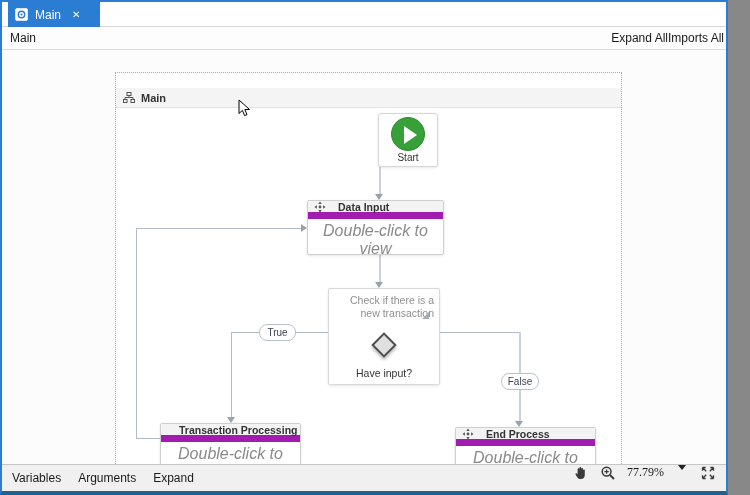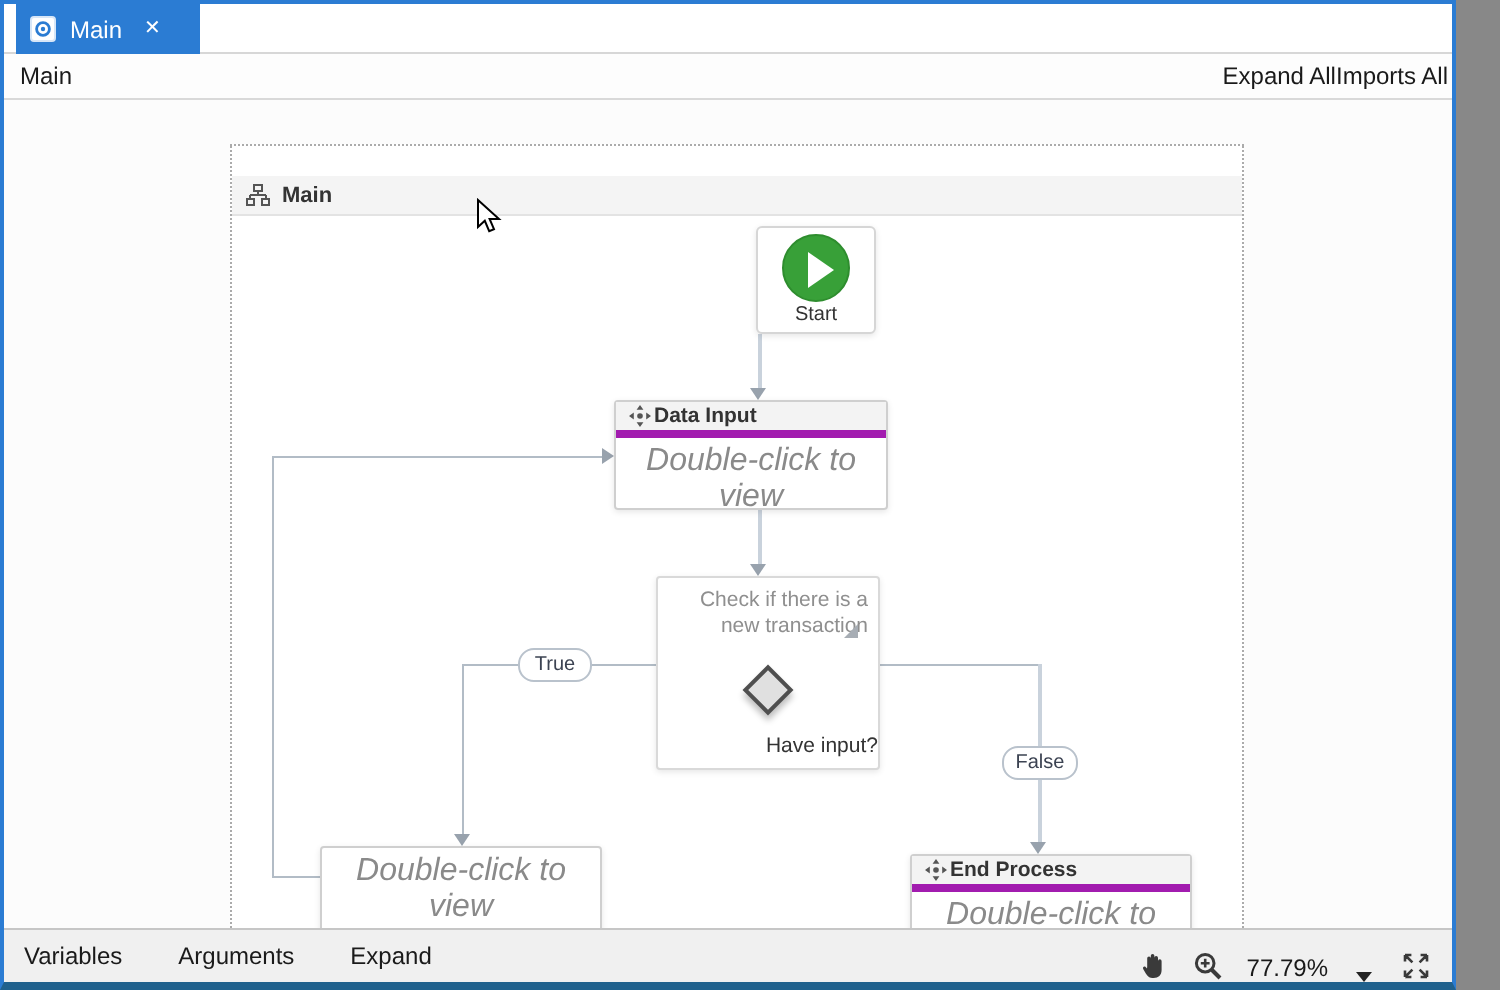--- a/index.html
+++ b/index.html
@@ -21,34 +21,34 @@
   .crumb-actions span { font-size:12px; color:#1a1a1a; cursor:default; }
 
   
   .canvas { position:absolute; left:2px; top:50px; width:729px; height:414px; background:#fcfcfc; overflow:hidden; }
   .fc-container { position:absolute; left:113px; top:22px; width:507px; height:400px; background:#fff; border:1px dotted #ababab; }
   .fc-header { position:absolute; left:114px; top:38px; width:505px; height:20px; background:#f4f4f4; border-bottom:1px solid #e3e3e3; display:flex; align-items:center; gap:6px; padding-left:7px; }
   .fc-header .lbl { font-size:11px; font-weight:bold; color:#333; }
 
   
   .node { position:absolute; background:#fff; border:1px solid #cfcfcf; border-radius:2px; box-shadow:0 1px 3px rgba(0,0,0,.10); z-index:5; }
-  .node-header { height:18px; background:#f3f3f3; border-bottom:4px solid #a21caf; display:flex; align-items:center; gap:1px; padding:0 6px; }
+  .node-header { height:18px; background:#f3f3f3; border-bottom:7px solid #a21caf; display:flex; align-items:center; gap:12px; padding:0 6px; }
   .node-header .t { font-size:10.5px; font-weight:bold; color:#333; white-space:nowrap; }
   .desc { font-size:10.5px; color:#9a9a9a; text-align:center; margin-top:5px; }
   .hint { font-size:16px; font-style:italic; color:#8a8a8a; text-align:center; margin-top:3px; }
 
   .start-node { position:absolute; left:348px; top:63px; width:60px; height:54px; background:#fff; border:1px solid #d6d6d6; border-radius:3px; box-shadow:0 1px 3px rgba(0,0,0,.10); z-index:5; text-align:center;margin-left:28px; }
   .start-circle { width:34px; height:34px; border-radius:50%; background:#38a038; border:1px solid #2e8d2e; margin:3px auto 0; position:relative; }
   .start-circle .play { position:absolute; left:12px; top:8px; width:0; height:0; border-top:9px solid transparent; border-bottom:9px solid transparent; border-left:13px solid #fff; }
   .start-lbl { font-size:10px; color:#333; margin-top:1px; }
 
   .decision { position:absolute; left:326px; top:238px; width:112px; height:97px; background:#fff; border:1px solid #d9d9d9; border-radius:2px; box-shadow:0 1px 3px rgba(0,0,0,.10); z-index:5; }
   .decision .q { width:100px; margin:5px auto 0; font-size:10.5px; color:#8f8f8f; text-align:right; line-height:1.25; }
   .diamond { position:absolute; left:46px; top:47px; width:18px; height:18px; background:#e0e0e0; border:2px solid #4f4f4f; transform:rotate(45deg); box-shadow:2px 2px 3px rgba(0,0,0,.25); }
-  .decision .dlbl { position:absolute; left:0; right:0; bottom:5px; font-size:10.5px; color:#333; text-align:right; }
+  .decision .dlbl { position:absolute; left:0; right:0; bottom:5px; font-size:10.5px; color:#333; text-align:center; }
   .adorner { position:absolute; left:420px; top:262px; width:0; height:0; border-top:7px solid transparent; border-right:7px solid #a7adb4; z-index:6; }
 
   
   .vline { position:absolute; width:2px; background:#c9d2dc; z-index:2; }
   .vline.thin { width:1px; background:#b2bcc6; }
   .hline { position:absolute; height:1px; background:#b2bcc6; z-index:2; }
   .arr-d { position:absolute; width:0; height:0; border-left:4.5px solid transparent; border-right:4.5px solid transparent; border-top:6px solid #98a2ad; z-index:3; }
   .arr-r { position:absolute; width:0; height:0; border-top:4.5px solid transparent; border-bottom:4.5px solid transparent; border-left:6px solid #98a2ad; z-index:3; }
   .pill { position:absolute; background:#fff; border:1px solid #b9c2cc; border-radius:8px; font-size:10px; color:#3c4352; text-align:center; line-height:15px; z-index:4; }
 
@@ -58,23 +58,23 @@
   
   .scrollbar { position:absolute; left:731px; top:50px; width:17px; height:414px; background:#f6f6f6; border-left:1px solid #e2e2e2; z-index:10; }
   .sb-btn { position:absolute; left:0; width:17px; height:16px; background:#fafafa; border:1px solid #dcdcdc; display:flex; align-items:center; justify-content:center; }
   .sb-up { top:0; } .sb-down { bottom:2px; }
   .tri-up { width:0; height:0; border-left:4px solid transparent; border-right:4px solid transparent; border-bottom:5px solid #6b6b6b; }
   .tri-dn { width:0; height:0; border-left:4px solid transparent; border-right:4px solid transparent; border-top:5px solid #6b6b6b; }
   .sb-thumb { position:absolute; left:1px; top:18px; width:14px; height:376px; background:#fff; border:1px solid #cfcfcf; }
 
   
   .statusbar { position:absolute; left:2px; top:464px; width:746px; height:27px; background:#f0f0f0; border-top:1px solid #c6c6c6; z-index:15; }
-  .status-left { position:absolute; left:10px; top:0; height:100%; display:flex; align-items:center; gap:28px; }
+  .status-left { position:absolute; left:10px; top:0; height:100%; display:flex; align-items:center; gap:17px; }
   .status-left span { font-size:12px; color:#1a1a1a; cursor:default; }
-  .status-right { position:absolute; right:5px; top:0; height:100%; display:flex; align-items:flex-end; gap:11px; }
+  .status-right { position:absolute; right:5px; top:0; height:100%; display:flex; align-items:flex-start; gap:11px;font-family:Liberation Serif, serif; }
   .zoom-text { font-size:12px; color:#1a1a1a; }
   .caret { width:0; height:0; border-left:4px solid transparent; border-right:4px solid transparent; border-top:5px solid #222; margin:0 3px; }
   .ico16 { width:16px; height:16px; display:block; }
   .ico12 { width:12px; height:12px; display:block; }
 </style>
 </head>
 <body>
 
 <div class="app">
 
@@ -151,20 +151,29 @@
     </div>
 
     <div class="decision">
       <div class="q">Check if there is a new transaction</div>
       <div class="diamond"></div>
       <div class="dlbl">Have input?</div>
     </div>
     <div class="adorner"></div>
 
     <div class="node" style="left:158px; top:373px; width:141px; height:55px;">
+      <div class="node-header">
+        <svg class="ico12" viewBox="0 0 12 12">
+          <rect x="4" y="0.5" width="4" height="3" fill="none" stroke="#555"></rect>
+          <path d="M6 3.5v2M2 5.5h8M2 5.5v2M10 5.5v2" fill="none" stroke="#555"></path>
+          <rect x="0.5" y="7.5" width="3.5" height="3" fill="none" stroke="#555"></rect>
+          <rect x="8" y="7.5" width="3.5" height="3" fill="none" stroke="#555"></rect>
+        </svg>
+        <span class="t">Transaction Processing</span>
+      </div>
       <div class="hint">Double-click to view</div>
     </div>
 
     <div class="node" style="left:453px; top:377px; width:141px; height:55px;">
       <div class="node-header">
         <svg class="ico12" viewBox="0 0 12 12">
           <circle cx="6" cy="6" r="1.4" fill="#555"></circle>
           <path d="M6 0.5l1.7 2.4H4.3zM6 11.5L4.3 9.1h3.4zM0.5 6l2.4-1.7v3.4zM11.5 6L9.1 7.7V4.3z" fill="#555"></path>
         </svg>
         <span class="t">End Process</span>

